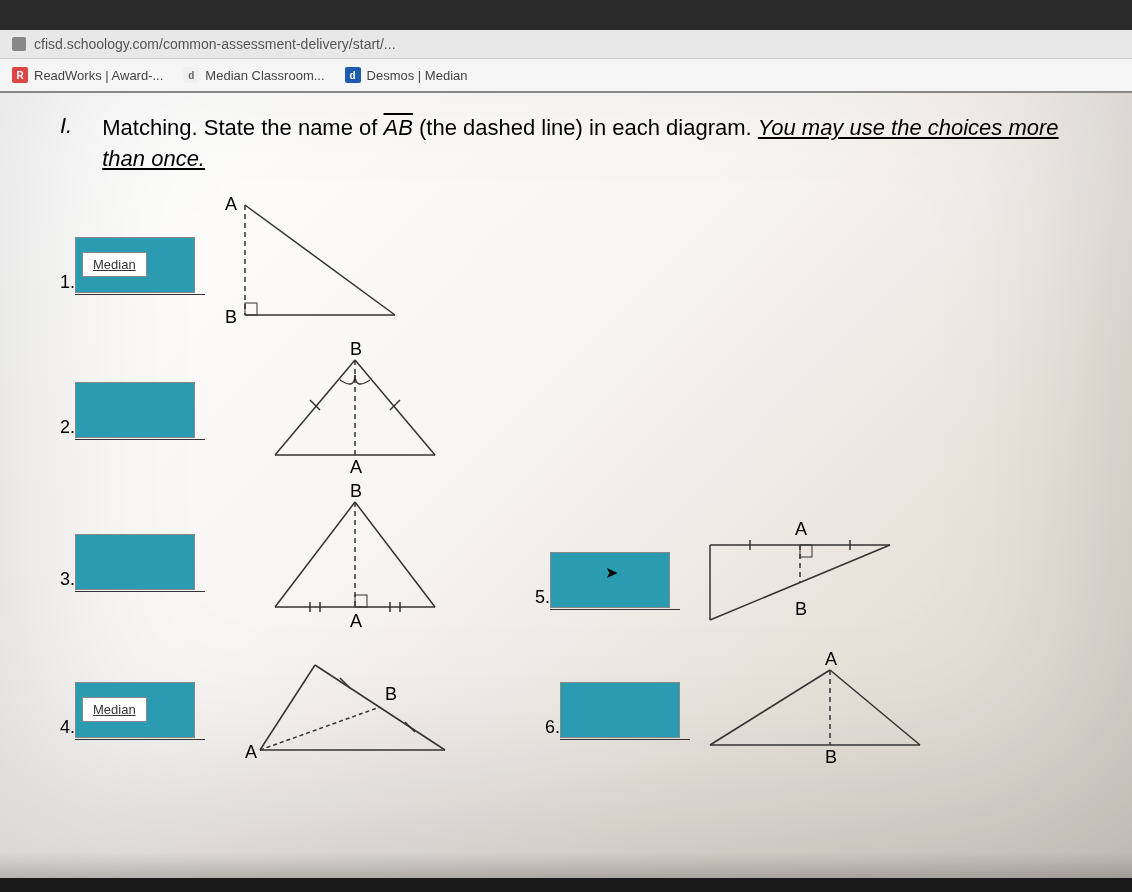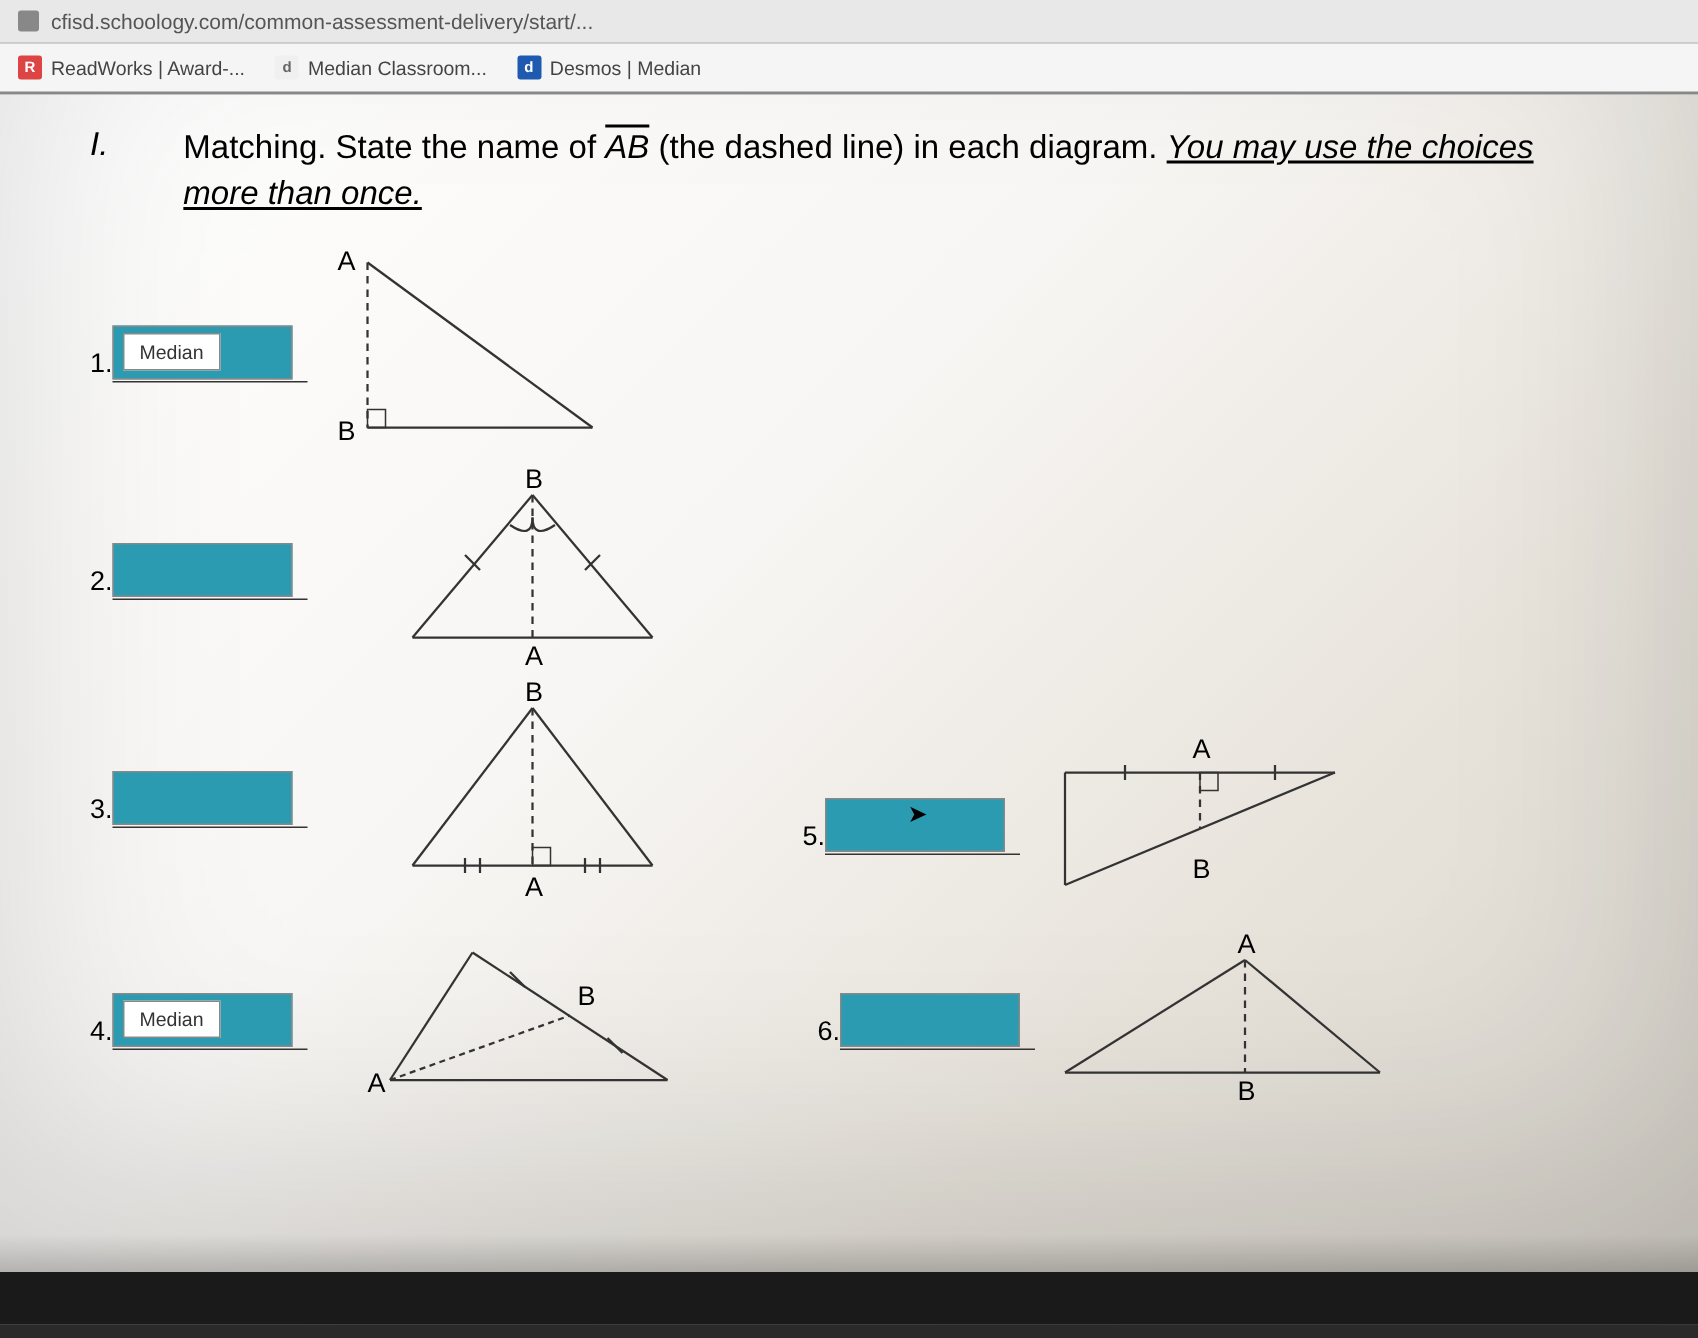--- a/index.html
+++ b/index.html
@@ -13,20 +13,21 @@
   }
   .browser-bar {
     background: #e8e8e8;
     padding: 6px 12px;
     display: flex;
     align-items: center;
     gap: 8px;
     font-size: 14px;
     color: #555;
     border-bottom: 1px solid #ccc;
+    margin-top: 30px;
   }
   .url-icon {
     width: 14px;
     height: 14px;
     background: #888;
     border-radius: 2px;
   }
   .bookmarks-bar {
     background: #f5f5f5;
     padding: 8px 12px;
@@ -70,49 +71,49 @@
     align-items: flex-start;
   }
   .section-num {
     font-size: 22px;
     font-style: italic;
     font-weight: 500;
   }
   .instructions {
     font-size: 22px;
     line-height: 1.4;
-    margin-left: 20px;
   }
   .overline {
     text-decoration: overline;
     font-style: italic;
   }
   .underline-text {
     text-decoration: underline;
     font-style: italic;
   }
   .problems {
     position: relative;
   }
   .pnum {
     font-size: 18px;
   }
   .answer-box {
     width: 120px;
-    height: 36px;
+    height: 56px;
     background: #2a9bb0;
     border: 1px solid #888;
     display: flex;
     align-items: center;
     justify-content: flex-start;
     padding-left: 6px;
     font-size: 14px;
     color: #333;
     position: relative;
     cursor: pointer;
+    text-decoration: underline;
   }
   .answer-box.filled .inner-label {
     background: #fff;
     border: 1px solid #888;
     padding: 4px 10px;
     font-size: 13px;
   }
   .answer-line {
     border-bottom: 1.5px solid #333;
     width: 130px;

